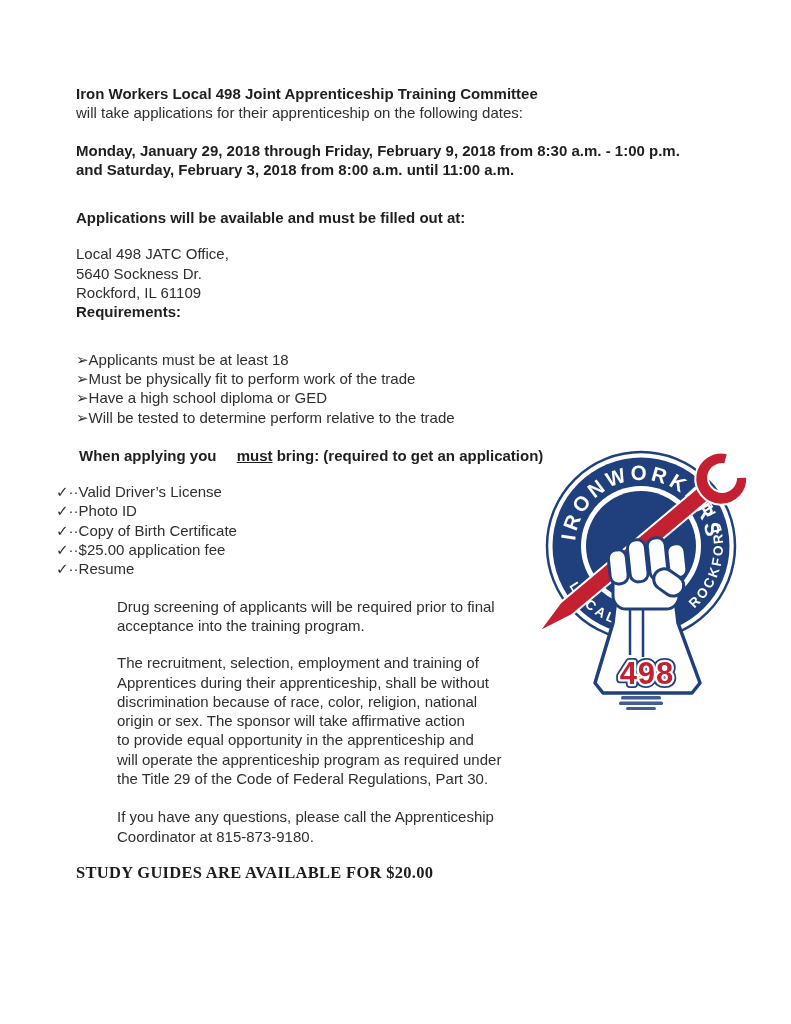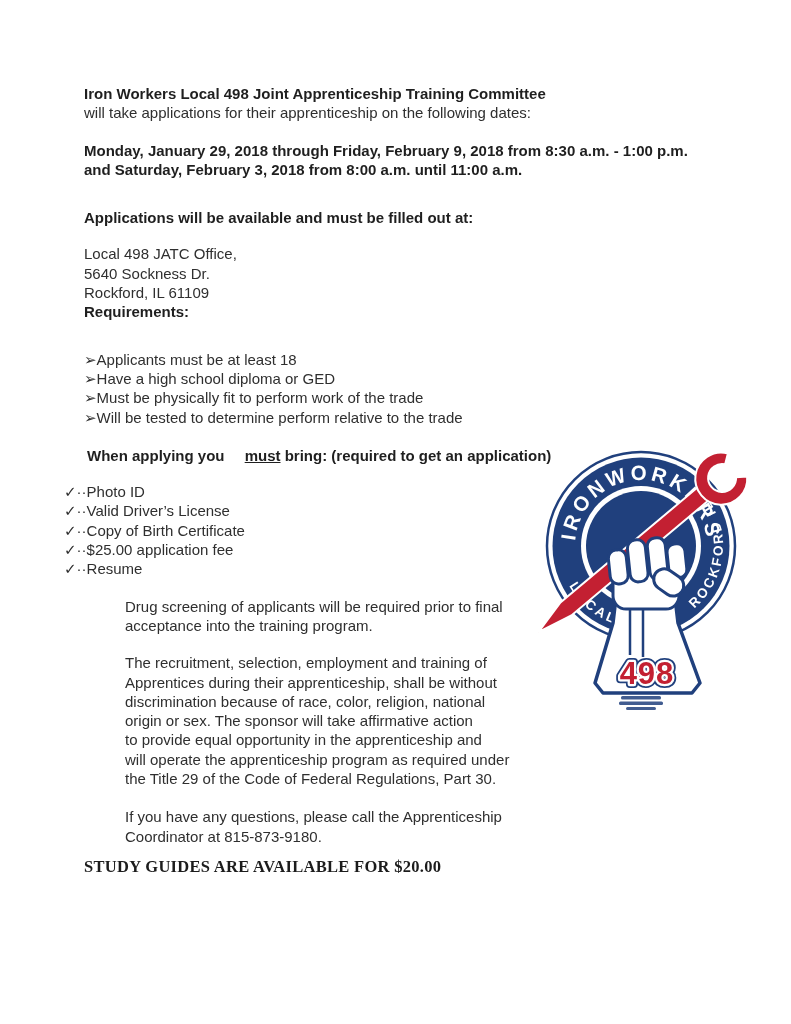--- a/index.html
+++ b/index.html
@@ -5,39 +5,39 @@
   html,body{margin:0;padding:0;background:#d9d9d9;}
   .page{
     position:relative;
     width:791px;height:1024px;
     background:#ffffff;
     margin:0 auto;
     overflow:hidden;
     font-family:"Liberation Sans","DejaVu Sans",sans-serif;
   }
   .doc{
-    position:absolute;left:84px;top:84px;width:660px;
+    position:absolute;left:76px;top:84px;width:660px;
     font-size:15px;line-height:19.3px;color:#2f2f2f;
   }
   .block{margin:0;}
   .line{white-space:nowrap;}
   .b{font-weight:bold;color:#1f1f1f;}
   .pre{white-space:pre-line;margin-left:41px;}
   .u{text-decoration:underline;margin-left:16px;}
   .mt-dates{margin-top:18px;}
   .mt-apps{margin-top:29px;}
   .mt-addr{margin-top:17px;}
   .mt-req{margin-top:0;}
   .mt-reqlist{margin-top:28px;}
   .mt-bring{margin-top:19px;margin-left:3px;}
   .mt-check{margin-top:17px;margin-left:-20px;}
   .mt-p1{margin-top:18px;}
   .mt-p2{margin-top:18px;}
   .mt-p3{margin-top:19px;}
-  .mt-study{margin-top:11px;}
+  .mt-study{margin-top:17px;}
   .checklist .bullet{letter-spacing:0;}
   .study{
     font-family:"Liberation Serif","DejaVu Serif",serif;
     font-weight:bold;font-size:16.5px;color:#1c1c1c;letter-spacing:.3px;
   }
   .logo{position:absolute;left:513px;top:443px;width:270px;height:270px;}
 </style>
 </head>
 <body>
 
@@ -60,32 +60,32 @@
     <div class="block mt-addr">
       <div class="line">Local 498 JATC Office,</div>
       <div class="line">5640 Sockness Dr.</div>
       <div class="line">Rockford, IL 61109</div>
     </div>
 
     <div class="block b mt-req">Requirements:</div>
 
     <div class="block mt-reqlist">
       <div class="line"><span>➢</span><span>Applicants must be at least 18</span></div>
+      <div class="line"><span>➢</span><span>Must be physically fit to perform work of the trade</span></div>
       <div class="line"><span>➢</span><span>Have a high school diploma or GED</span></div>
-      <div class="line"><span>➢</span><span>Must be physically fit to perform work of the trade</span></div>
       <div class="line"><span>➢</span><span>Will be tested to determine perform relative to the trade</span></div>
     </div>
 
     <div class="block b mt-bring">
       <span>When applying you </span><span class="u">must</span><span> bring: (required to get an application)</span>
     </div>
 
     <div class="block mt-check checklist">
+      <div class="line"><span class="bullet">✓··</span><span>Valid Driver’s License</span></div>
       <div class="line"><span class="bullet">✓··</span><span>Photo ID</span></div>
-      <div class="line"><span class="bullet">✓··</span><span>Valid Driver’s License</span></div>
       <div class="line"><span class="bullet">✓··</span><span>Copy of Birth Certificate</span></div>
       <div class="line"><span class="bullet">✓··</span><span>$25.00 application fee</span></div>
       <div class="line"><span class="bullet">✓··</span><span>Resume</span></div>
     </div>
 
     <div class="block mt-p1 pre">Drug screening of applicants will be required prior to final
 acceptance into the training program.</div>
 
     <div class="block mt-p2 pre">The recruitment, selection, employment and training of
 Apprentices during their apprenticeship, shall be without

